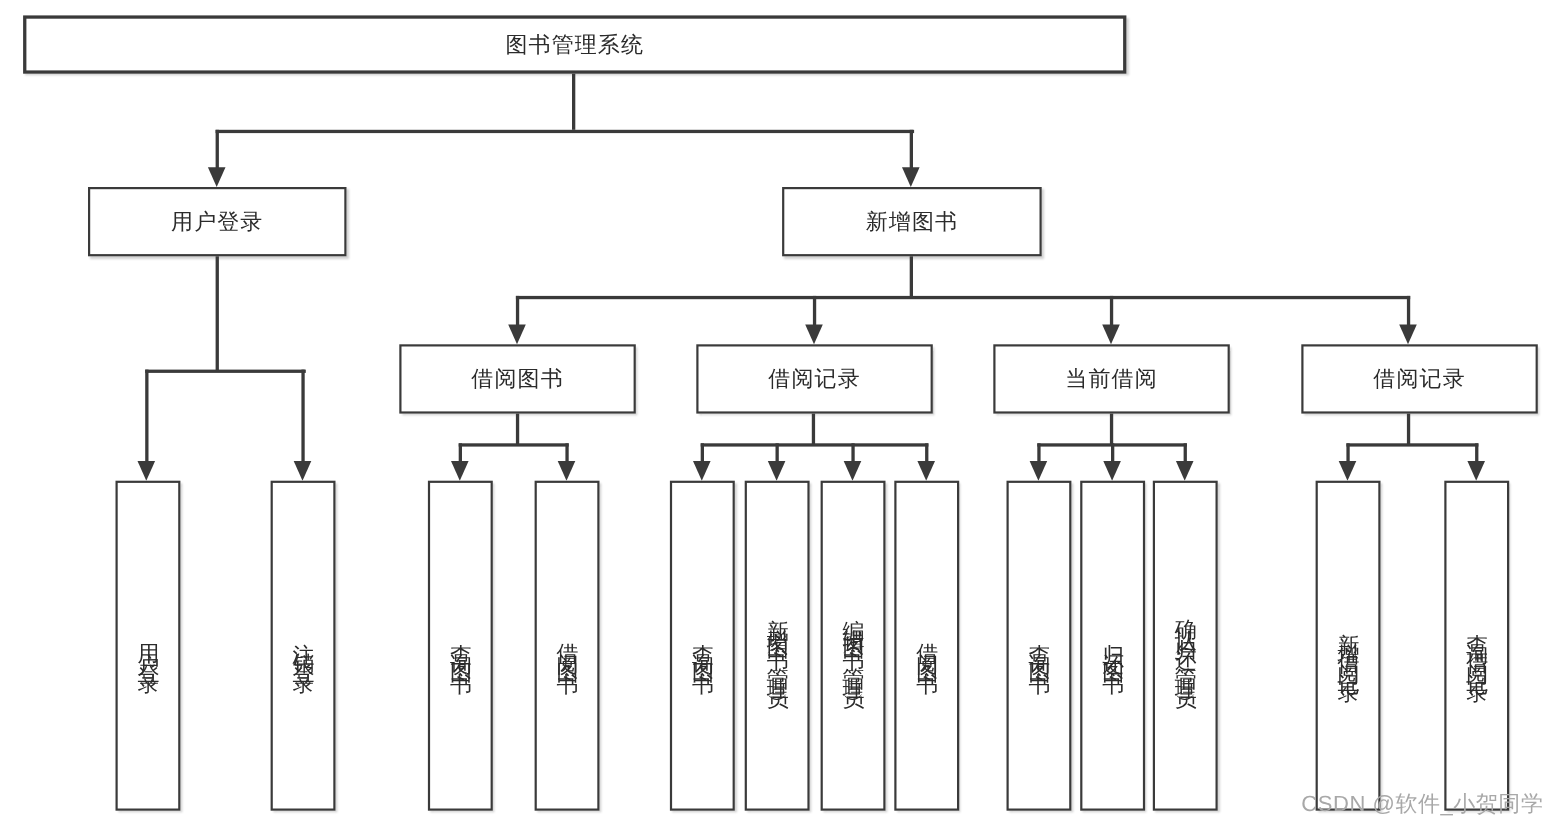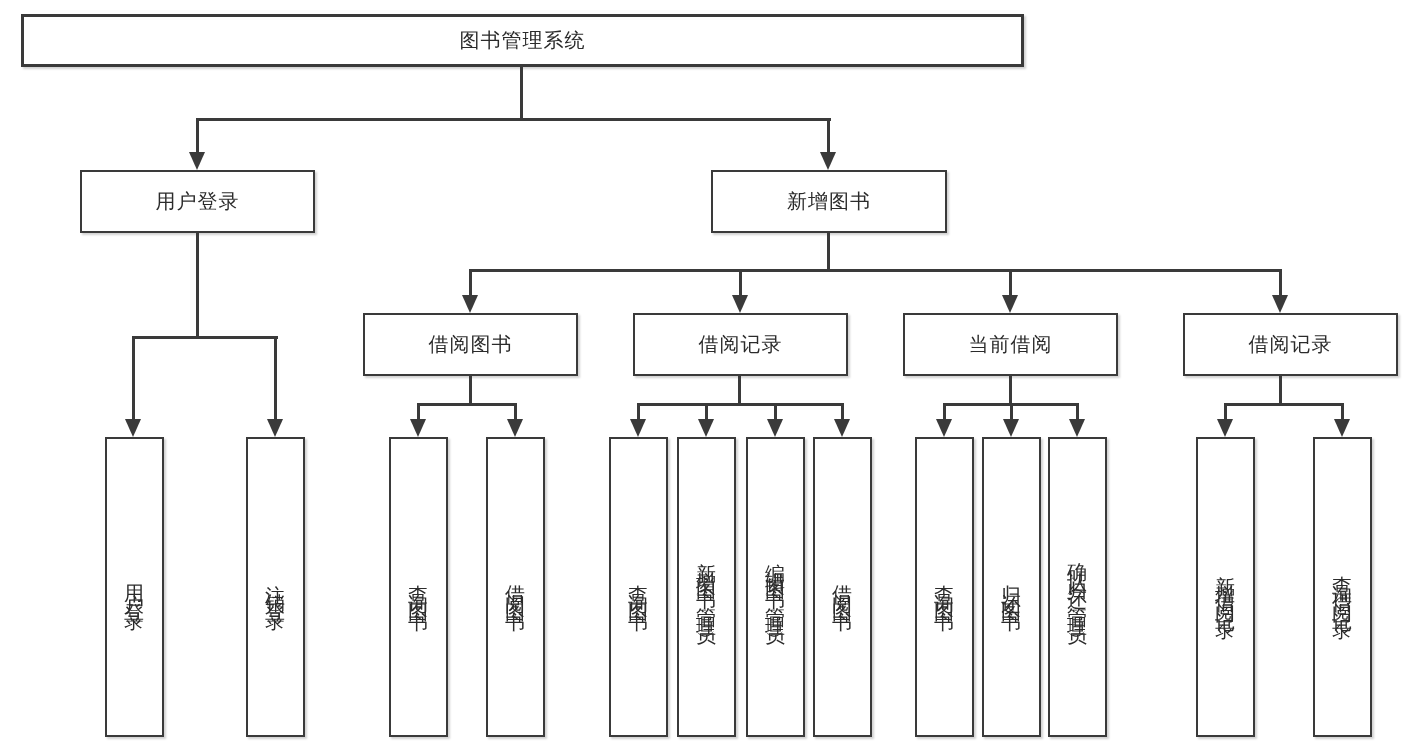--- a/index.html
+++ b/index.html
@@ -178,14 +178,15 @@
     <span class="lbl">确认归还（管理员）</span>
   </div>
 
   <div class="box leaf" style="left:1196px;top:437px;width:59px;height:300px">
     <span class="lbl">新增借阅记录</span>
   </div>
   <div class="box leaf" style="left:1313px;top:437px;width:59px;height:300px">
     <span class="lbl">查询借阅记录</span>
   </div>
 
+  <div class="wm">CSDN @软件_小贺同学</div>
 
 </div>
 
 </body></html>

